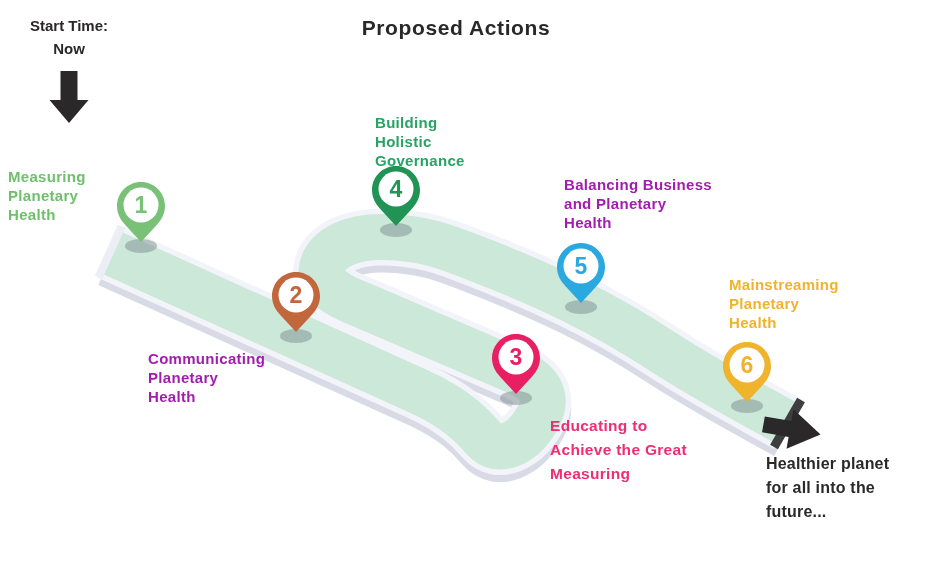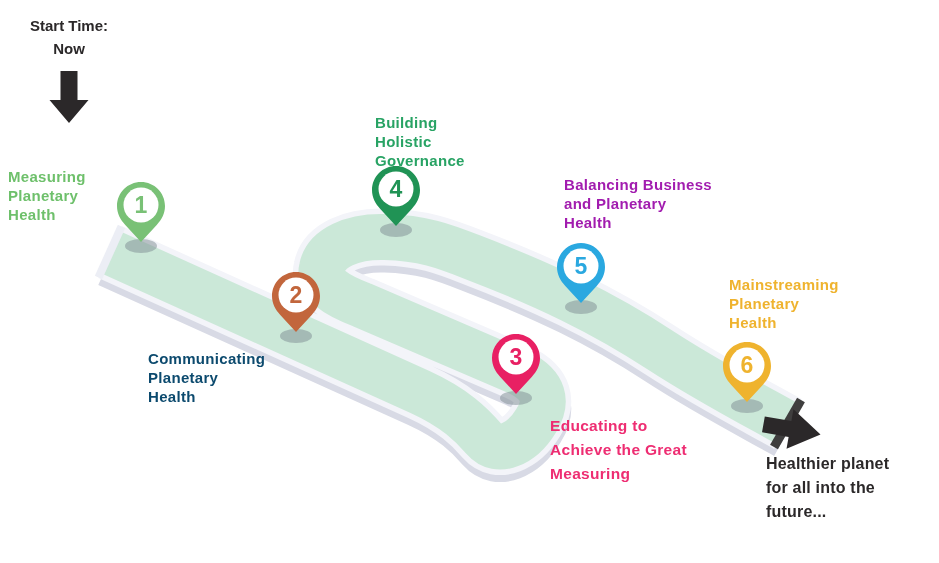--- a/index.html
+++ b/index.html
@@ -45,34 +45,35 @@
       <path stroke-width="8" d="M121.5 226.5 L98.5 277.5" style="stroke: rgb(236, 238, 245);"></path>
 
       <path stroke-width="9" d="M801 400 L774 447" style="stroke: rgb(63, 62, 62);"></path>
     </g>
 
     <path d="M60.5 71 h17 v29 h11 L69 123 L49.5 100 h11 z" style="fill: rgb(43, 40, 41);"></path>
 
     <path transform="rotate(10 790 429)" d="M763 421 h27 v-12 l31 20 -31 20 v-12 h-27 z" style="fill: rgb(43, 40, 41);"></path>
   </svg>
 
+  <div class="abs title" style="left: 306px; top: 16px; width: 300px; color: rgb(43, 40, 41);">Proposed Actions</div>
 
   <div class="abs note" style="left: 766px; top: 452px; width: 170px; color: rgb(43, 40, 41);">Healthier planet
 for all into the
 future...</div>
 
   <div class="abs start-block" style="left: 14px; top: 14px; width: 110px; color: rgb(43, 40, 41);">
     <div>Start Time:</div>
     <div>Now</div>
   </div>
 
   <div class="abs lbl right" style="left: 8px; top: 167px; width: 102px; color: rgb(110, 192, 107);">Measuring
 Planetary
 Health</div>
-  <div class="abs lbl right" style="left: 148px; top: 349px; width: 130px; color: #0c4a6e;">Communicating
+  <div class="abs lbl right" style="left: 148px; top: 349px; width: 130px; color: #a21caf;">Communicating
 Planetary
 Health</div>
   <div class="abs lbl wide" style="left: 550px; top: 414px; width: 180px; color: rgb(238, 45, 114);">Educating to
 Achieve the Great
 Measuring</div>
   <div class="abs lbl" style="left: 375px; top: 101px; width: 150px; color: rgb(40, 163, 100); margin-top: 12px;">Building
 Holistic
 Governance</div>
   <div class="abs lbl" style="left: 564px; top: 175px; width: 190px; color: #a21caf;">Balancing Business
 and Planetary

